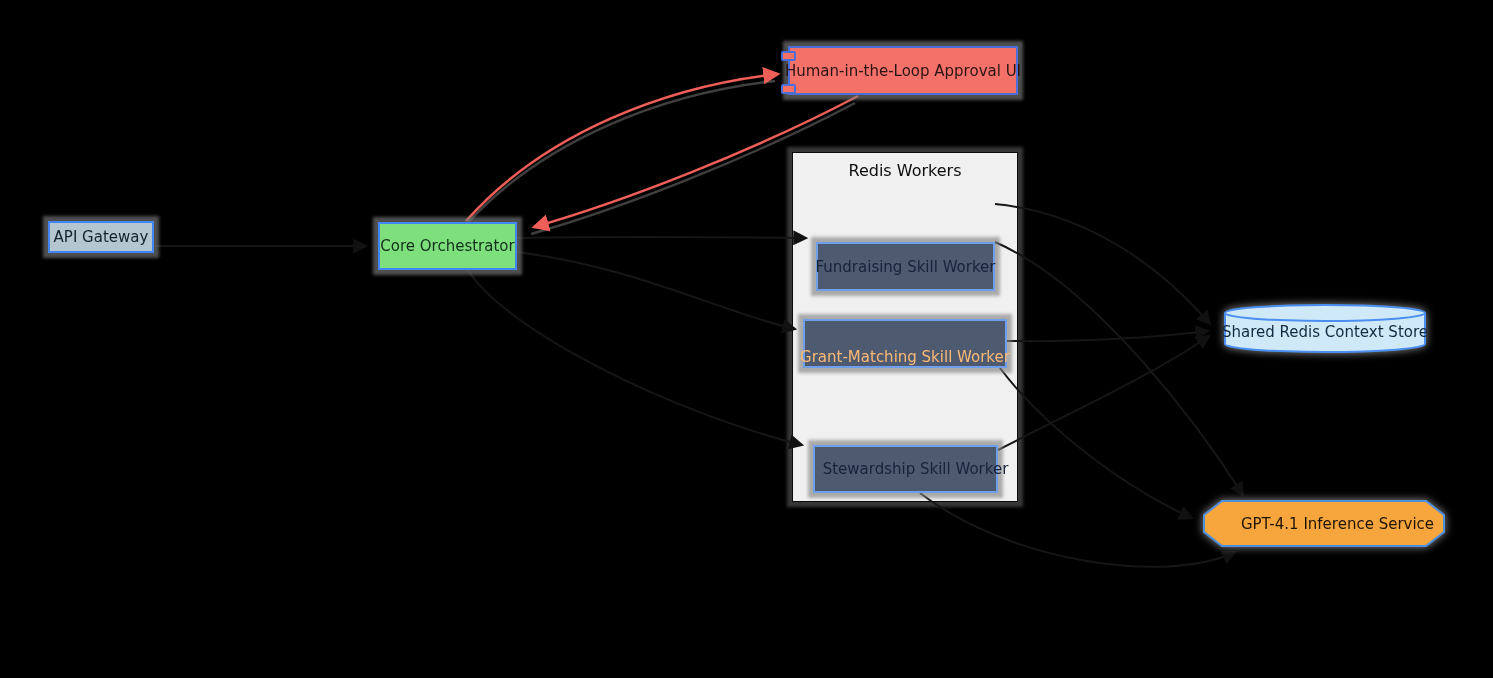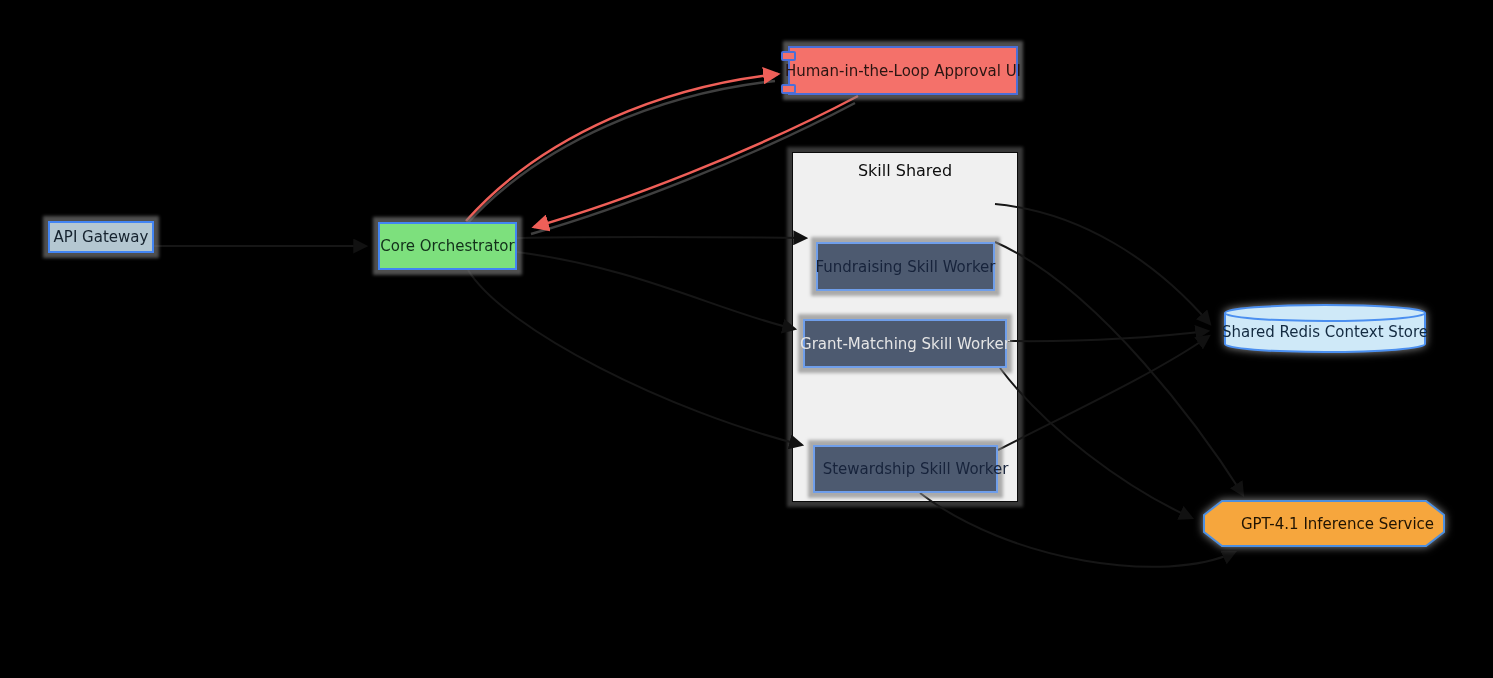--- a/index.html
+++ b/index.html
@@ -33,21 +33,21 @@
     position:absolute;box-sizing:border-box;width:15px;height:10px;
     border:2px solid #4a6fd8;border-radius:2px;
   }
 </style>
 </head>
 <body>
 
 <div class="stage">
 
   <div class="subgraph" style="left:792px;top:152px;width:226px;height:350px;">
-    <div class="subgraph-title">Skill Shared</div>
+    <div class="subgraph-title">Redis Workers</div>
   </div>
 
   <svg class="edges" width="1493" height="678" viewBox="0 0 1493 678">
     <defs>
       <marker id="mdark" viewBox="0 0 10 10" refX="8.5" refY="5" markerWidth="7.5" markerHeight="7.5" orient="auto-start-reverse">
         <path d="M0,0 L10,5 L0,10 z" fill="#111111"></path>
       </marker>
       <marker id="mred" viewBox="0 0 10 10" refX="8.5" refY="5" markerWidth="7" markerHeight="7" orient="auto-start-reverse">
         <path d="M0,0 L10,5 L0,10 z" fill="#ef5f58"></path>
       </marker>
@@ -82,21 +82,21 @@
   </div>
 
   <div class="node" style="left: 378px; top: 222px; width: 139px; height: 48px; background: rgb(125, 224, 125); border-color: rgb(66, 133, 244); color: rgb(18, 48, 26);">
     <span class="lbl">Core Orchestrator</span>
   </div>
 
   <div class="node" style="left: 816px; top: 194px; width: 179px; height: 49px; background: rgb(77, 90, 112); border-color: rgb(111, 158, 234); color: rgb(23, 35, 59); margin-top: 48px;">
     <span class="lbl">Fundraising Skill Worker</span>
   </div>
 
-  <div class="node" style="left: 803px; top: 319px; width: 204px; height: 49px; background: rgb(77, 90, 112); border-color: rgb(111, 158, 234); color: #e5e5e5;">
+  <div class="node" style="left: 803px; top: 319px; width: 204px; height: 49px; background: rgb(77, 90, 112); border-color: rgb(111, 158, 234); color: #fdba74; align-items: flex-end;">
     <span class="lbl">Grant-Matching Skill Worker</span>
   </div>
 
   <div class="node" style="left: 813px; top: 445px; width: 185px; height: 48px; background: rgb(77, 90, 112); border-color: rgb(111, 158, 234); color: rgb(23, 35, 59); padding-left: 20px;">
     <span class="lbl">Stewardship Skill Worker</span>
   </div>
 
   <div class="shape-node" style="left: 1223px; top: 303px; width: 204px; height: 52px; color: rgb(19, 42, 64);">
     <svg width="204" height="52" viewBox="0 0 204 52">
       <path d="M2 10 L2 41 A100 8 0 0 0 202 41 L202 10" stroke-width="2" fill="#cfe9f8" stroke="#4b8ff0"></path>

